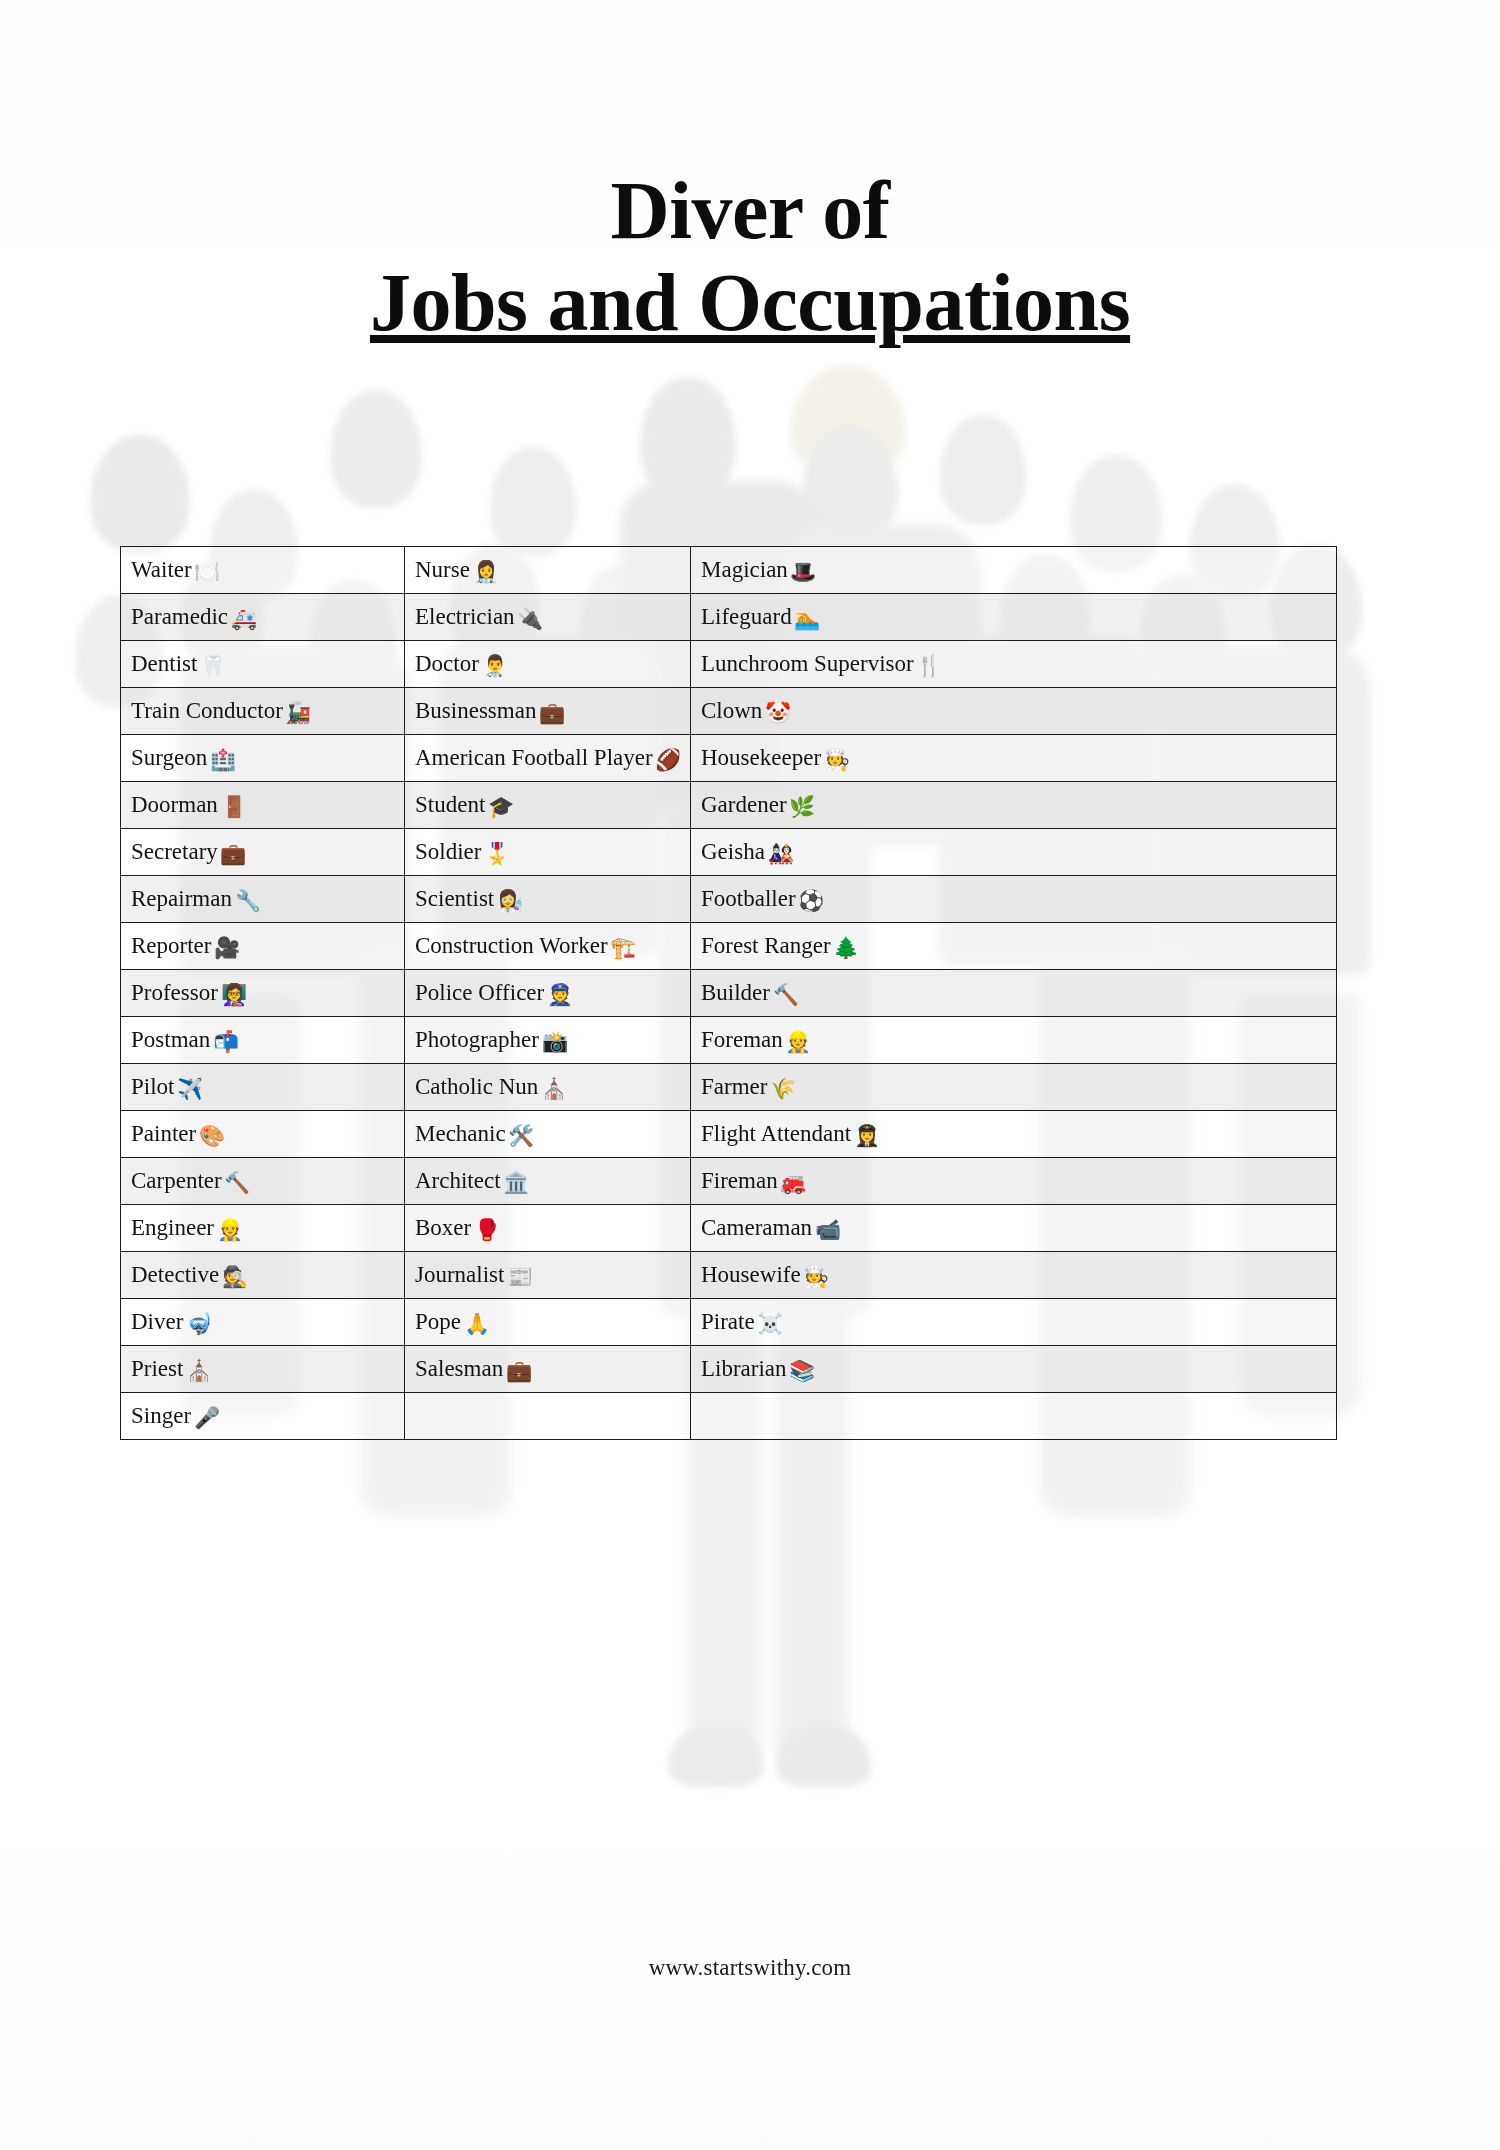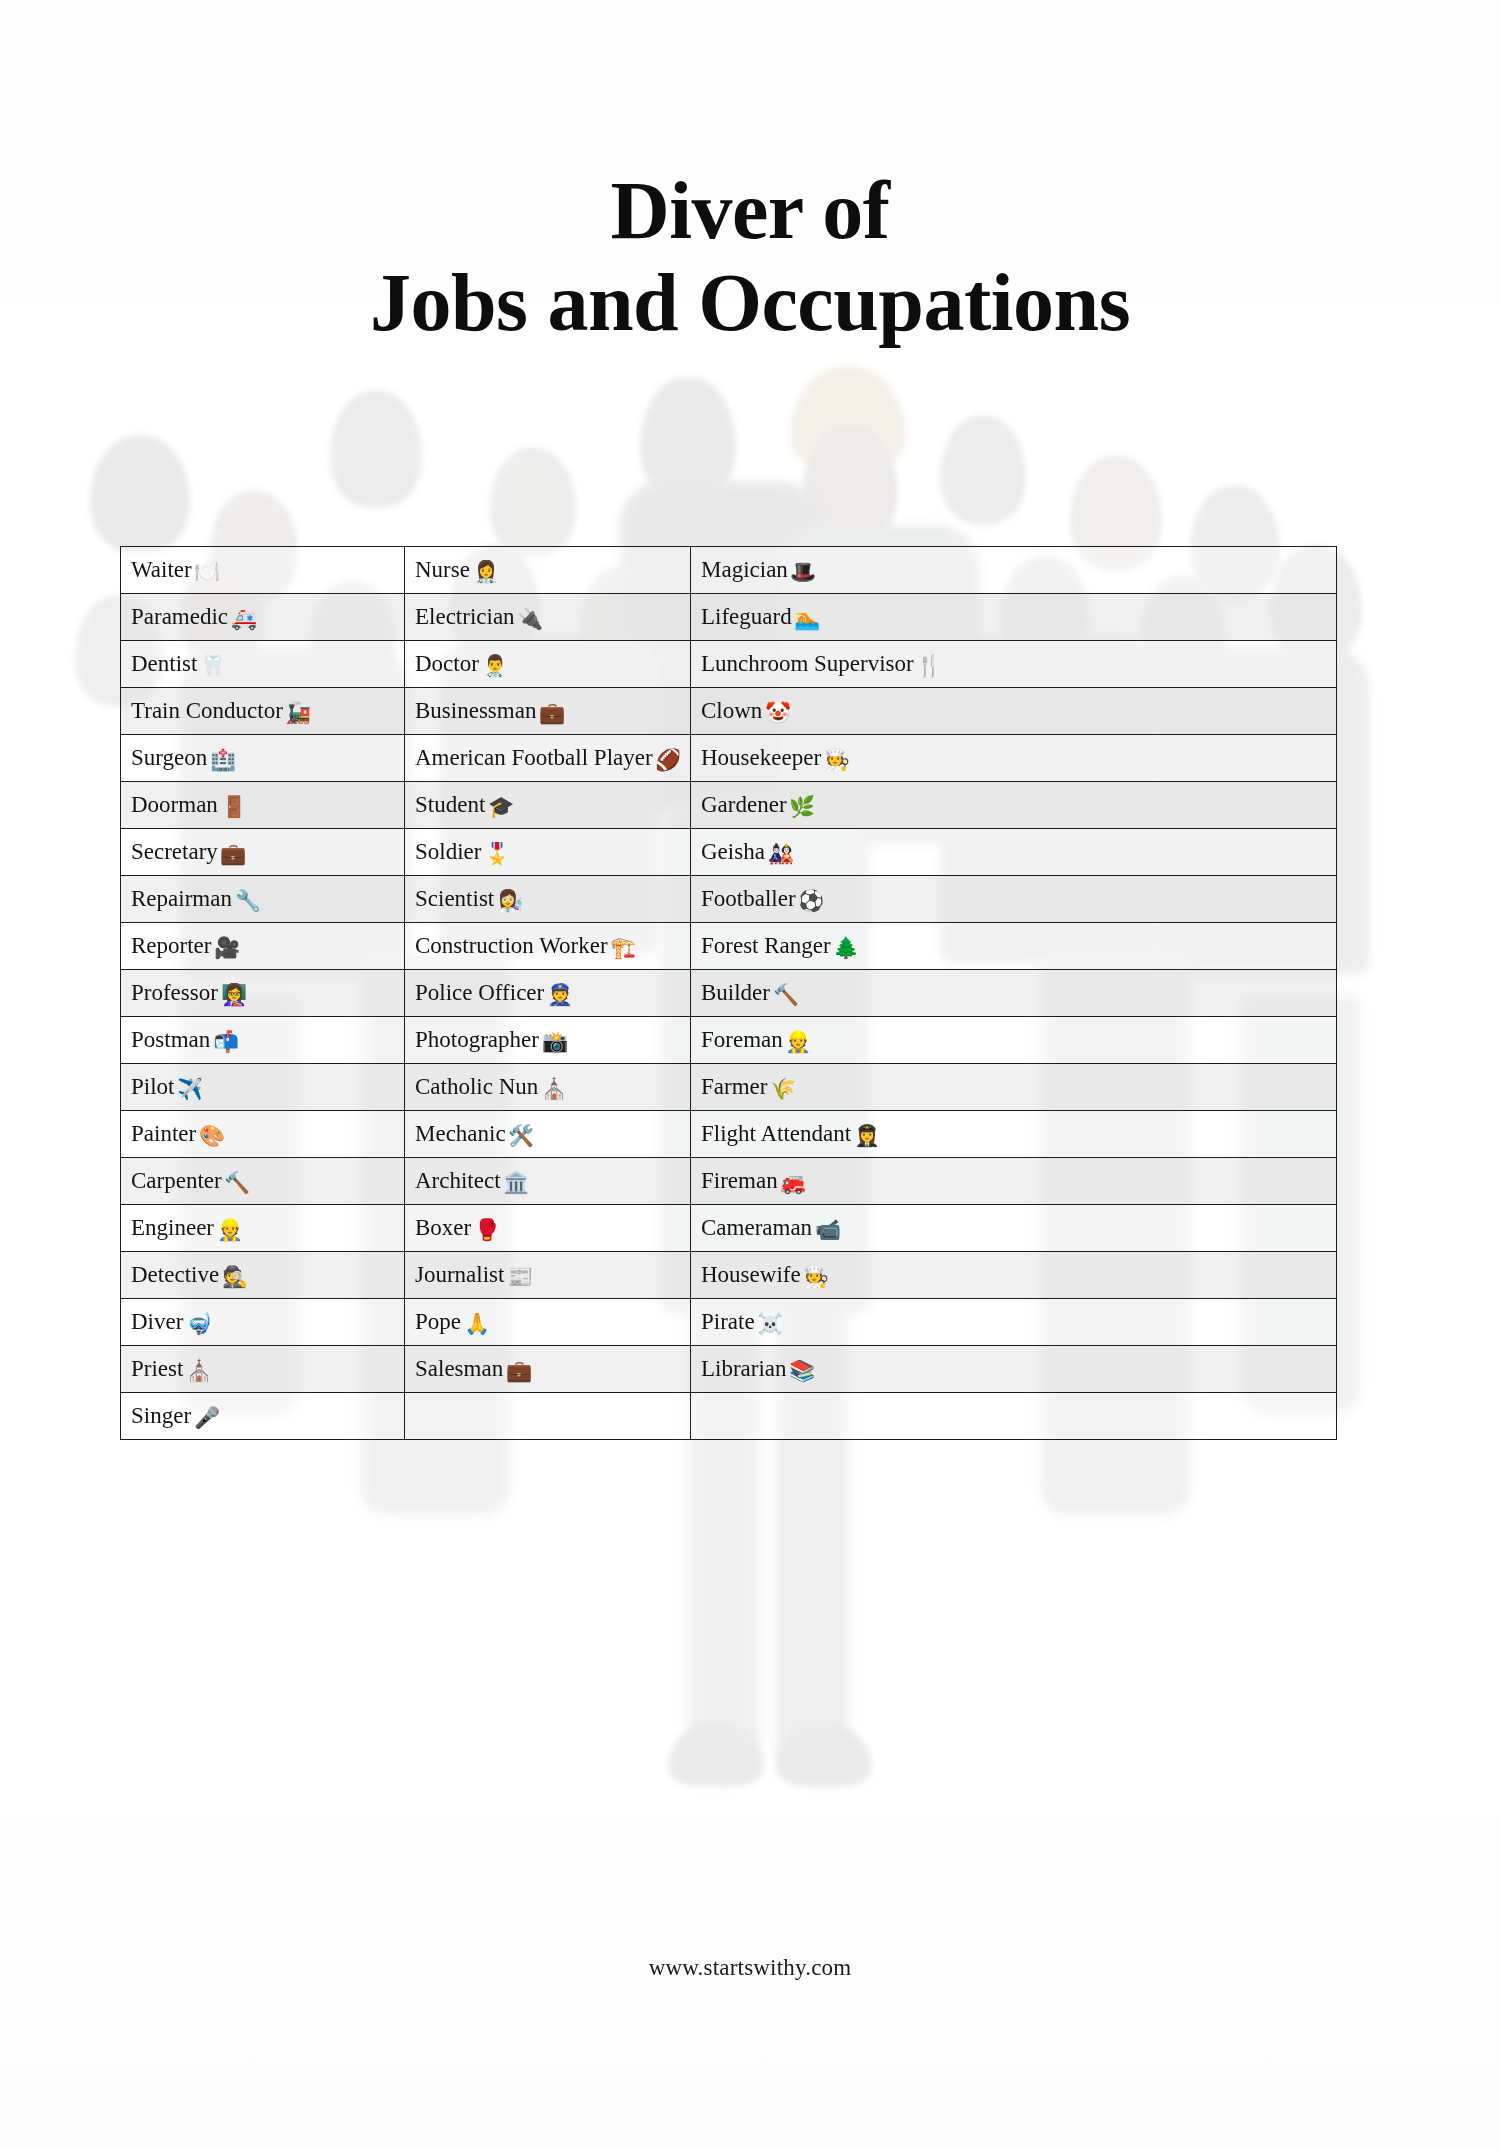--- a/index.html
+++ b/index.html
@@ -64,21 +64,21 @@
     text-align: center;
     color: #0d0d0d;
     font-family: "Liberation Serif", "DejaVu Serif", serif;
     font-weight: bold;
     font-size: 82px;
     line-height: 1.12;
     letter-spacing: -0.5px;
     z-index: 6;
   }
   #title .l1 { display: block; }
-  #title .l2 { display: block; }
+  #title .l2 { display: block; text-decoration: underline; }
 
   
   #grid-wrap {
     position: absolute;
     left: 120px;
     top: 546px;
     width: 1216px;
     z-index: 5;
   }
   table.jobs {

